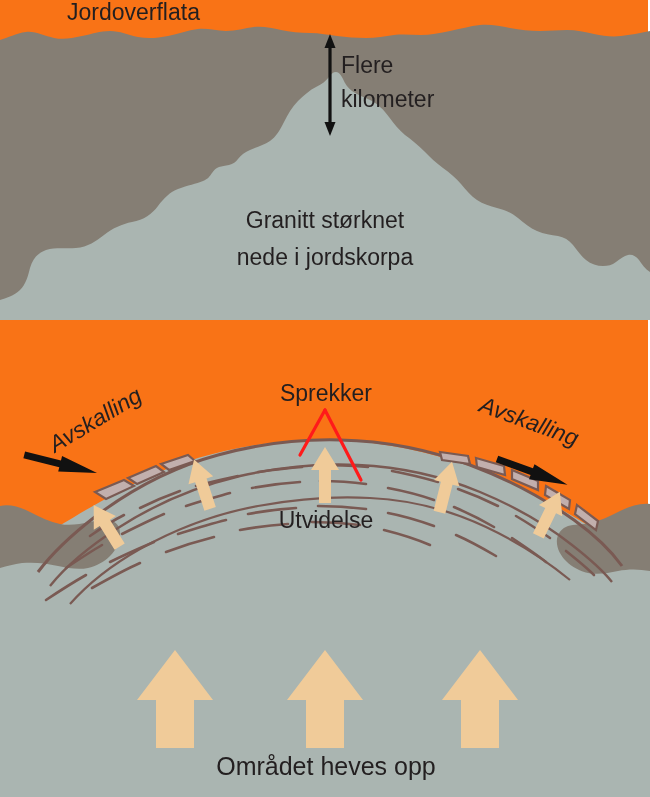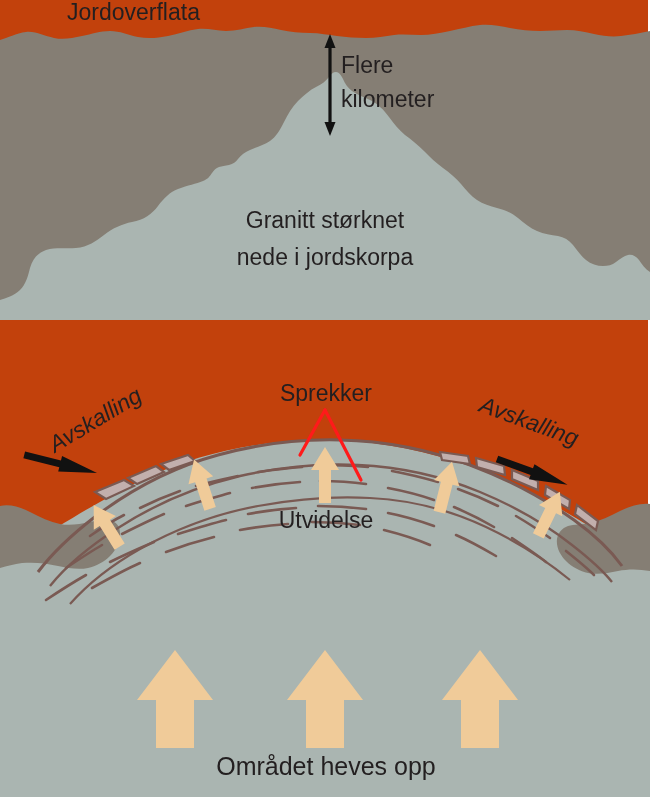--- a/index.html
+++ b/index.html
@@ -10,21 +10,21 @@
   body {
     width: 650px;
     height: 797px;
     font-family: "Liberation Sans", sans-serif;
     overflow: hidden;
   }
   #figure {
     position: relative;
     width: 648px;
     height: 797px;
-    background: #c2410c;
+    background: #f97316;
   }
   svg.layer {
     position: absolute;
     top: 0;
     left: 0;
     width: 650px;
     height: 797px;
     display: block;
   }
   text {

